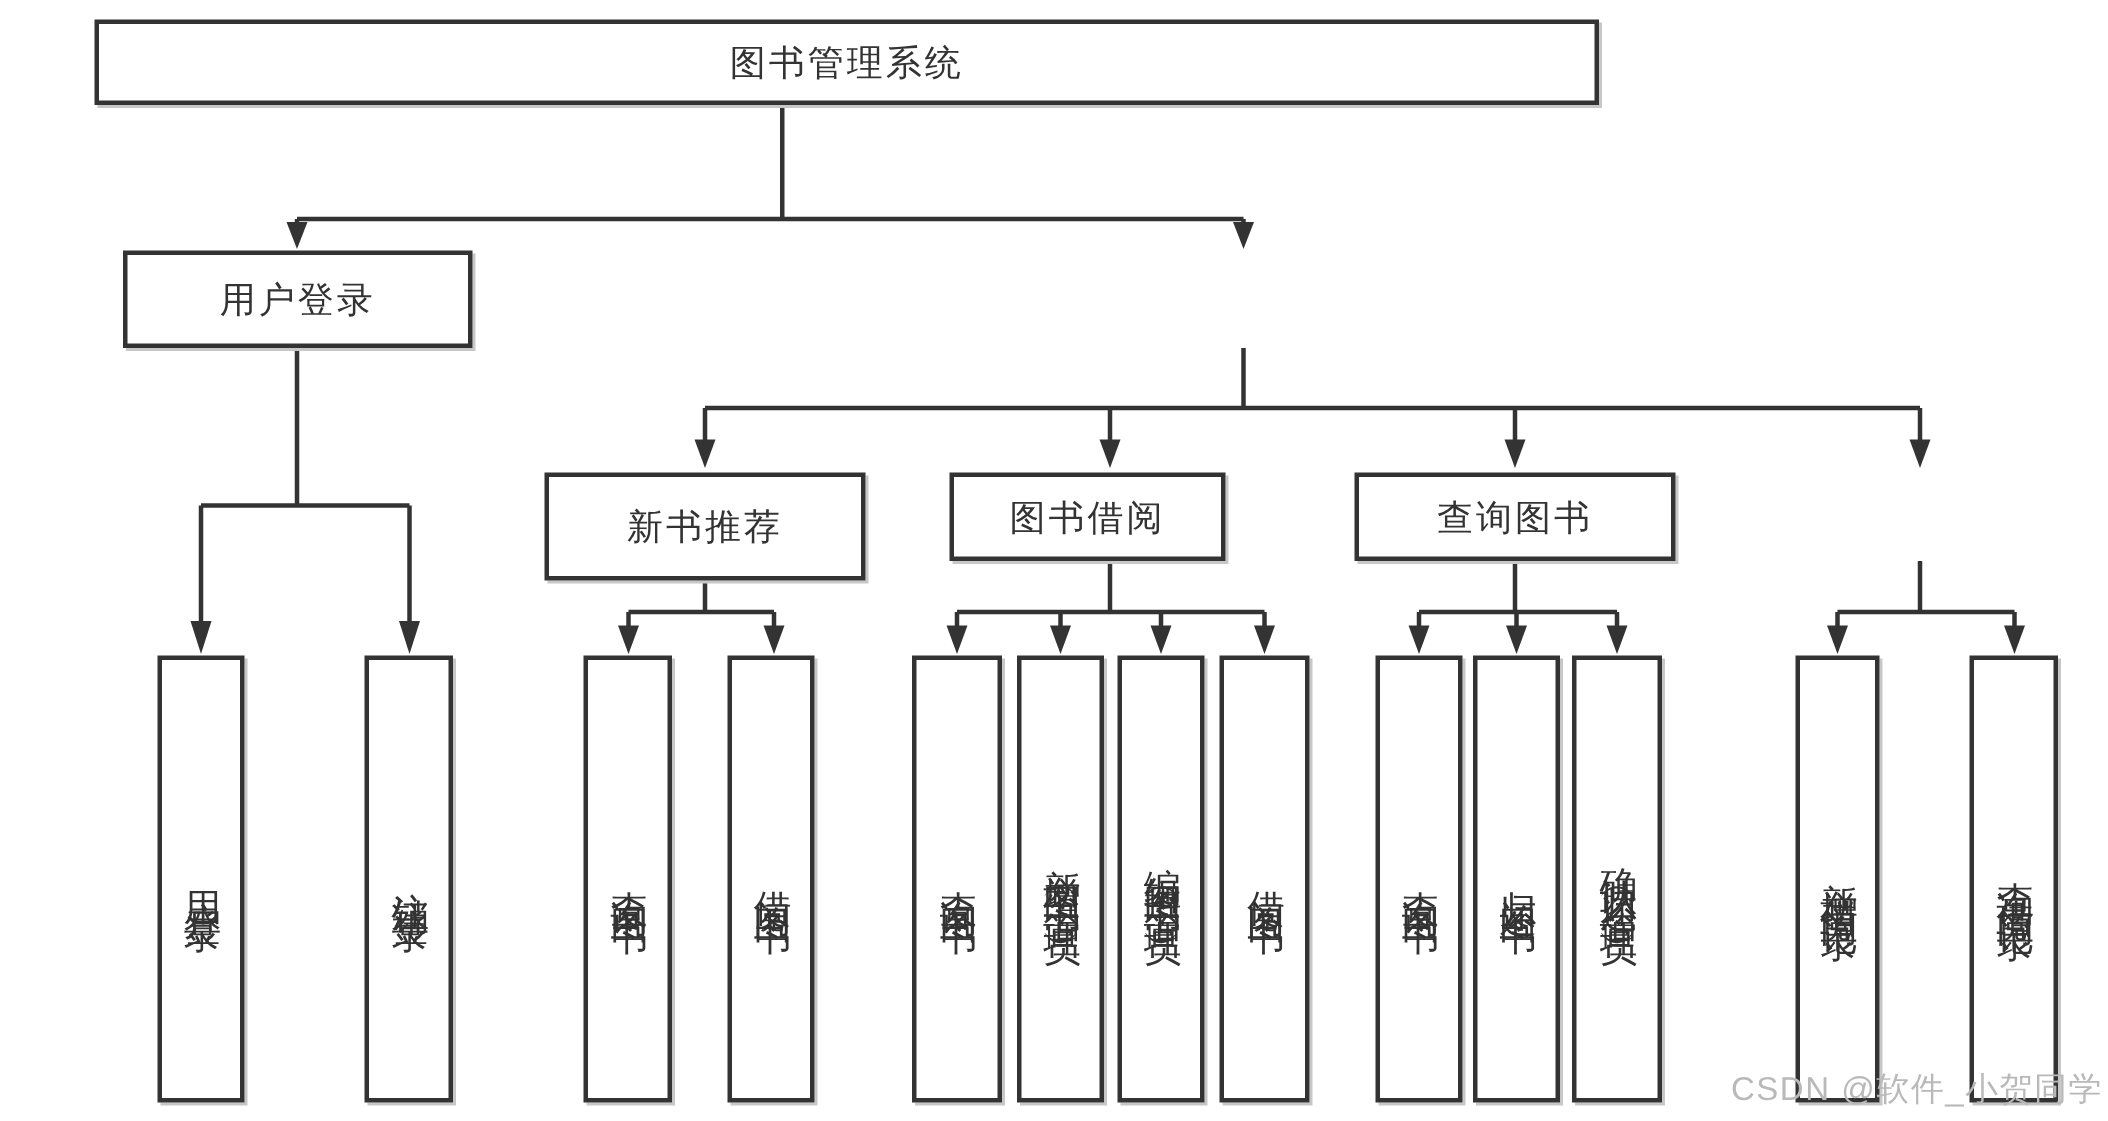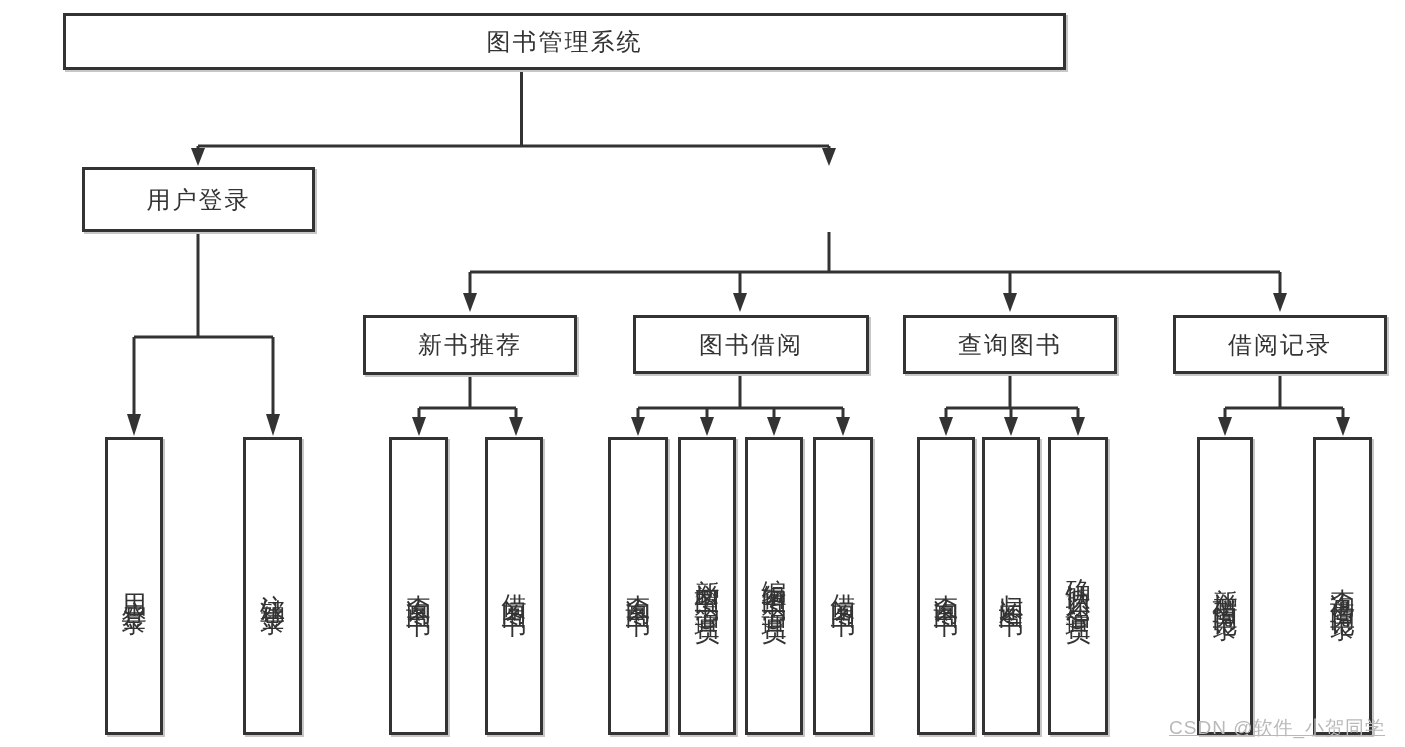--- a/index.html
+++ b/index.html
@@ -39,26 +39,25 @@
     writing-mode:vertical-rl;
     text-orientation:mixed;
     font-size:25px;
     letter-spacing:6px;
     line-height:1;
     color:#333333;
     white-space:nowrap;
   }
   #watermark{
     position:absolute;
-    right:20px;bottom:6px;
-    font-size:19px;
+    right:3px;bottom:6px;
+    font-size:22px;
     color:#b9b9b9;
     letter-spacing:1px;
     z-index:3;
-    text-decoration:underline;
   }
 </style>
 </head>
 <body>
 
 <div id="stage">
 
   <svg id="wires" width="1405" height="747" viewBox="0 0 1405 747">
     <g stroke="#333333" stroke-width="3" fill="none">
 
@@ -125,24 +124,23 @@
       <polygon points="1071,417 1085,417 1078,436"></polygon>
       <polygon points="1218,417 1232,417 1225,436"></polygon>
       <polygon points="1336,417 1350,417 1343,436"></polygon>
     </g>
   </svg>
 
   <div class="node" style="left:18px;top:13px;width:1003px;height:57px;margin-left:45px;">图书管理系统</div>
 
   <div class="node" style="left:82px;top:167px;width:233px;height:65px;">用户登录</div>
 
-  <div class="node" style="left:363px;top:315px;width:214px;height:60px;">新书推荐</div>
-  <div class="node" style="left:633px;top:315px;width:236px;height:59px;">图书借阅</div>
+  <div class="node" style="left:363px;top:315px;width:214px;height:72px;">新书推荐</div>
+  <div class="node" style="left:633px;top:315px;width:184px;height:59px;">图书借阅</div>
   <div class="node" style="left:903px;top:315px;width:214px;height:59px;">查询图书</div>
-  <div class="node" style="left:1173px;top:315px;width:214px;height:59px;">借阅记录</div>
 
   <div class="leaf" style="left:105px;width:58px;">
     <span>用户登录</span>
   </div>
   <div class="leaf" style="left:243px;width:59px;">
     <span>注销登录</span>
   </div>
 
   <div class="leaf" style="left:389px;width:59px;">
     <span>查询图书</span>

